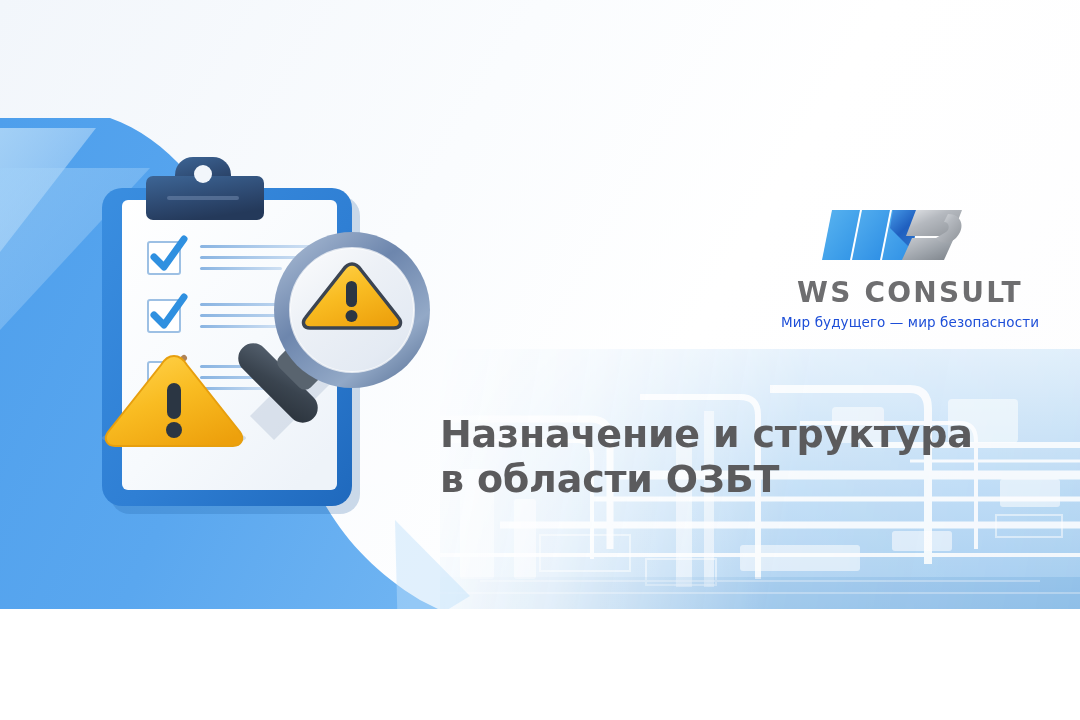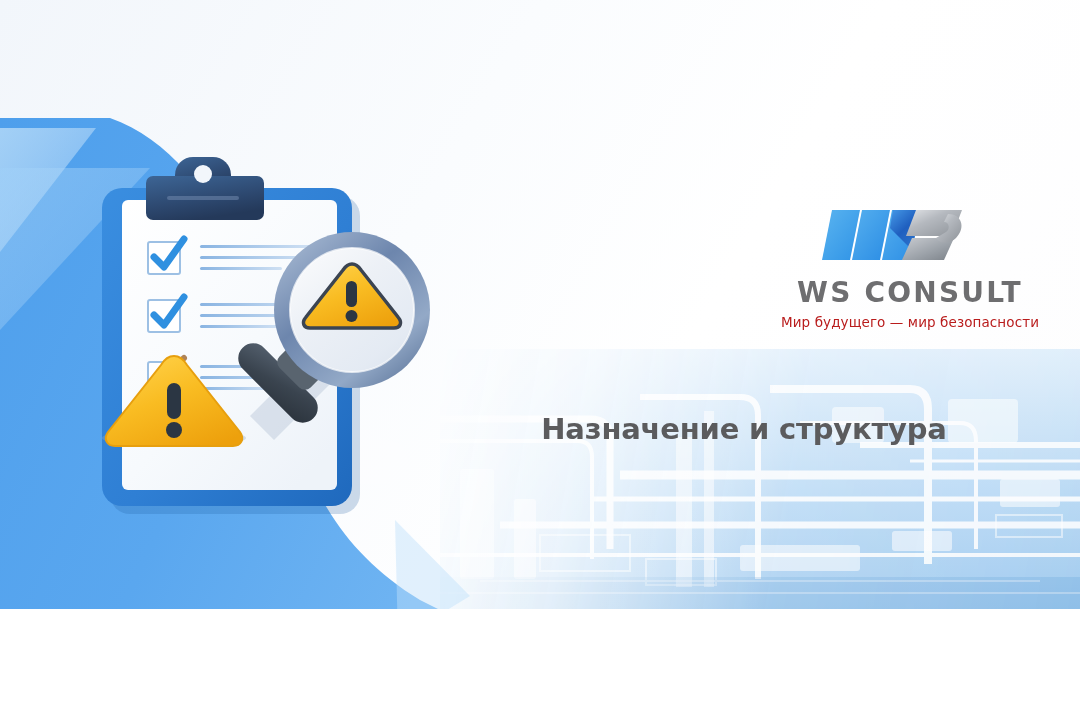--- a/index.html
+++ b/index.html
@@ -73,36 +73,36 @@
     font-size: 28px;
     font-weight: 700;
     letter-spacing: 2.2px;
     color: #6e6e70;
     font-family: "DejaVu Sans", sans-serif;
     line-height: 1.05;
   }
   .logo-tagline {
     margin-top: 7px;
     font-size: 13.5px;
-    color: #b91c1c;
+    color: #1d4ed8;
     letter-spacing: .1px;
     font-family: "DejaVu Sans", sans-serif;
   }
 
   
   .title {
     position: absolute;
     left: 440px;
     top: 412px;
     width: 608px;
-    text-align: center;
+    text-align: left;
     color: #5b5b5d;
     font-family: "DejaVu Sans", sans-serif;
     font-weight: 700;
-    font-size: 29px;
+    font-size: 38px;
     line-height: 1.18;
     letter-spacing: -0.2px;
   }
   .title .ln { display: block; white-space: nowrap; }
 </style>
 </head>
 <body>
 
 <div id="slide">
 
@@ -344,15 +344,16 @@
       <path d="M92,46 L134,46 L124,68 L82,68 Z" fill="url(#wsGray2)"></path>
 
       <path d="M128,22 C142,22 146,36 136,46 C130,52 120,52 116,46 L126,40 C130,38 130,30 124,30 Z" fill="url(#wsGray)"></path>
     </svg>
     <div class="logo-name">WS CONSULT</div>
     <div class="logo-tagline">Мир будущего — мир безопасности</div>
   </div>
 
   <div class="title">
     <span class="ln">Назначение и структура</span>
+    <span class="ln">в области ОЗБТ</span>
   </div>
 
 </div>
 
 </body></html>

